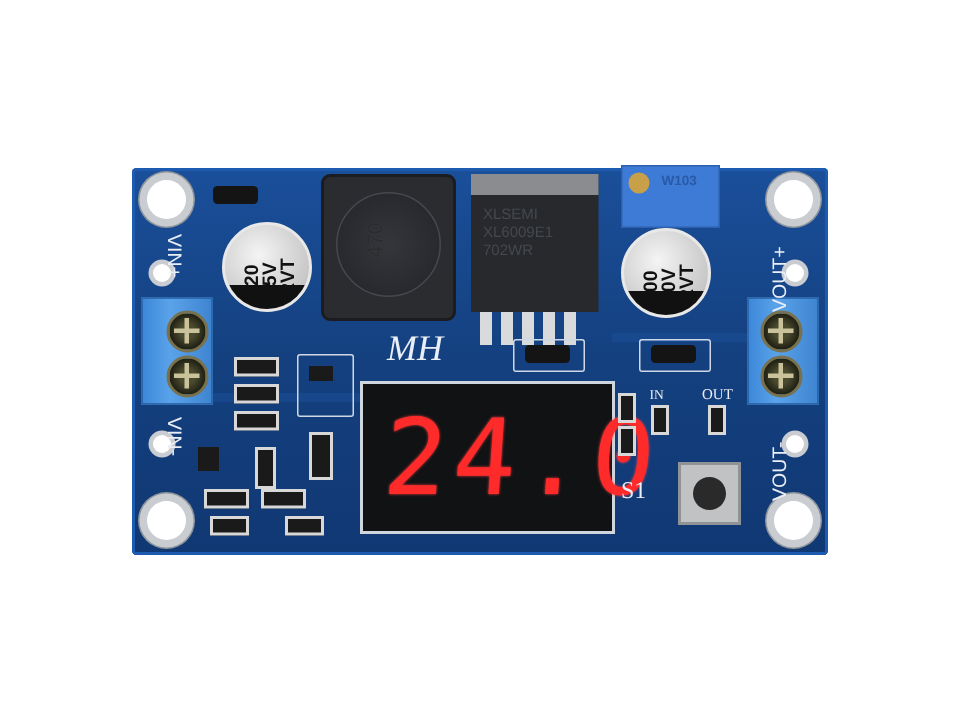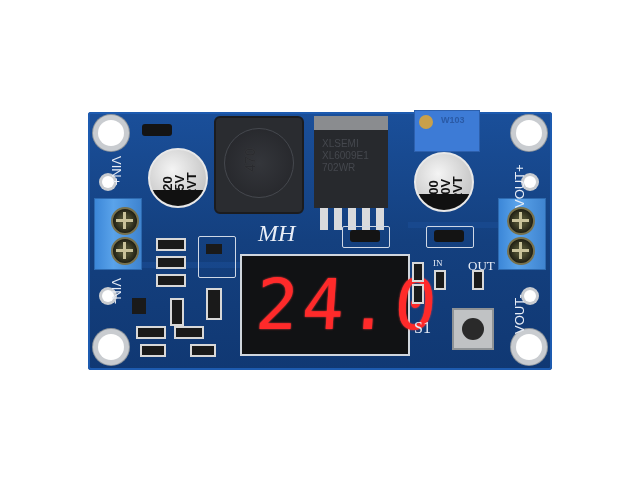--- a/index.html
+++ b/index.html
@@ -15,21 +15,21 @@
   .screw{position:absolute;left:16px;width:24px;height:24px;border-radius:50%;background:radial-gradient(circle,#4a4a2e 30%,#1f1f14 70%);border:2px solid #77714d;}
   .screw::before,.screw::after{content:"";position:absolute;background:#c9c29a;}
   .screw::before{left:10px;top:3px;width:3px;height:17px;}
   .screw::after{left:3px;top:10px;width:17px;height:3px;}
   .cap{position:absolute;width:56px;height:56px;border-radius:50%;background:radial-gradient(circle at 40% 35%,#f4f4f4,#c8c8c8 70%,#9a9a9a);border:2px solid #e8e8e8;overflow:hidden;}
   .cap .band{position:absolute;left:0;bottom:0;width:100%;height:16px;background:#111;}
   .cap .txt{position:absolute;left:8px;top:8px;font-family:"Liberation Sans",sans-serif;font-weight:bold;font-size:13px;line-height:12px;color:#111;transform:rotate(-90deg);transform-origin:22px 18px;}
   .inductor{position:absolute;width:86px;height:94px;background:#2a2c30;border-radius:6px;border:2px solid #1b1c1f;}
   .inductor .core{position:absolute;left:8px;top:10px;width:68px;height:68px;border-radius:50%;background:radial-gradient(circle,#34363b,#232428);border:1px solid #45484e;}
   .inductor .code{position:absolute;left:22px;top:34px;color:#2a2b2f;font-family:"Liberation Sans",sans-serif;font-size:14px;text-shadow:0 0 1px #444;transform:rotate(-90deg);}
-  .ic{position:absolute;width:74px;height:78px;background:#27292d;border-top:14px solid #8a8c8f;}
+  .ic{position:absolute;width:85px;height:78px;background:#27292d;border-top:14px solid #8a8c8f;}
   .ic .mark{position:absolute;left:8px;top:8px;color:#45484e;font-family:"Liberation Sans",sans-serif;font-size:10px;line-height:12px;}
   .leg{position:absolute;width:8px;height:22px;background:#d9dadc;}
   .pot{position:absolute;width:64px;height:40px;background:#3d7bd6;border:1px solid #2d60ad;}
   .pot .knob{position:absolute;left:4px;top:4px;width:14px;height:14px;border-radius:50%;background:#c9a04a;}
   .pot .t{position:absolute;left:26px;top:4px;font-size:9px;color:#2a5aa6;font-family:"Liberation Sans",sans-serif;}
   .smd{position:absolute;background:#1a1a1a;border:2px solid #d8d8d8;}
   .pad-outline{position:absolute;border:1px solid #cfd8e6;border-radius:2px;}
   .diode{position:absolute;width:30px;height:12px;background:#141414;border-radius:3px;}
   .display{position:absolute;left:152px;top:142px;width:166px;height:98px;background:#111214;border:2px solid #d0d6de;}
   .digits{position:absolute;left:14px;top:10px;font-family:"DejaVu Sans Mono",monospace;font-size:70px;line-height:78px;color:#ff2a2a;letter-spacing:4px;text-shadow:0 0 2px #ff4040;transform:skewX(-4deg);}
@@ -132,21 +132,21 @@
   <div class="pad-outline" style="left:110px;top:124px;width:36px;height:40px;"></div>
   <div style="position:absolute;left:118px;top:132px;width:16px;height:10px;background:#1a1a1a;"></div>
 
   <div style="position:absolute;left:44px;top:186px;width:14px;height:16px;background:#1a1a1a;"></div>
 
   <div class="display">
     <div class="digits">24.0</div>
   </div>
 
   <div class="silk" style="left:345px;top:146px;font-size:9px;">IN</div>
-  <div class="silk" style="left:380px;top:146px;font-size:13px;">OUT</div>
+  <div class="silk" style="left:380px;top:146px;font-size:10px;">OUT</div>
   <div class="smd" style="left:346px;top:158px;width:8px;height:16px;"></div>
   <div class="smd" style="left:384px;top:158px;width:8px;height:16px;"></div>
   <div class="smd" style="left:324px;top:150px;width:8px;height:16px;"></div>
   <div class="smd" style="left:324px;top:172px;width:8px;height:16px;"></div>
 
   <div class="silk" style="left:326px;top:207px;font-size:16px;">S1</div>
   <div class="button" style="left:364px;top:196px;">
     <div class="cap2"></div>
   </div>
 </div>

